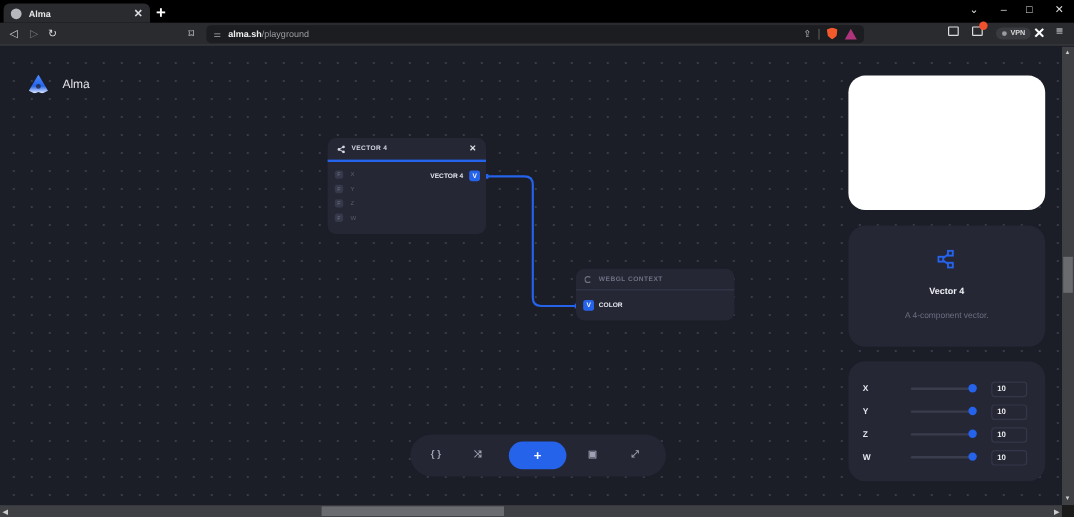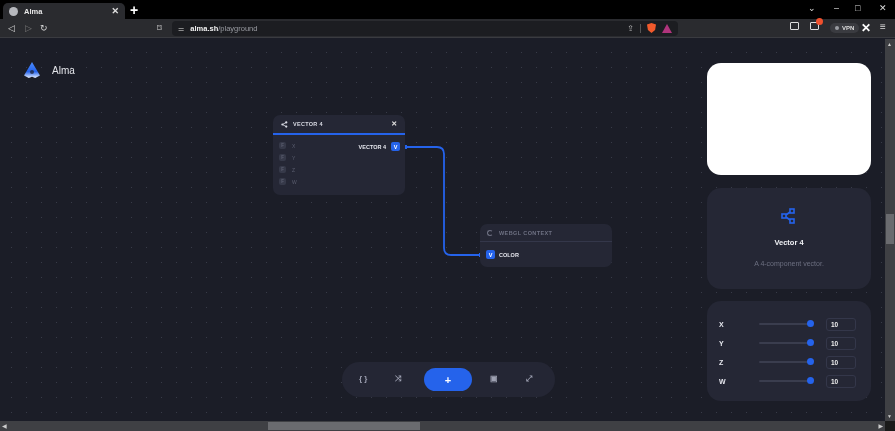--- a/index.html
+++ b/index.html
@@ -10,21 +10,21 @@
   .tab { position: absolute; left: 3px; top: 3px; width: 122px; height: 16px; background: #2a2b2f; border-radius: 5px 5px 0 0; display: flex; align-items: center; padding: 0 6px; }
   .tab .globe { width: 9px; height: 9px; border-radius: 50%; background: #b6b8bd; margin-right: 6px; }
   .tab .title { color: #e8e8e8; font-size: 7.5px; font-weight: bold; flex: 1; }
   .tab .close { color: #e0e0e0; font-size: 9px; font-weight: bold; line-height: 1; }
   .newtab { position: absolute; left: 130px; top: 3px; color: #fff; font-size: 14px; font-weight: bold; line-height: 14px; }
   .winctl { position: absolute; top: 2px; color: #ddd; font-size: 9px; line-height: 12px; }
 
   .navbar { position: absolute; left: 0; top: 19px; width: 895px; height: 19px; background: #2a2b2f; border-bottom: 1px solid #3a3b40; }
   .navbtn { position: absolute; top: 3px; color: #d8d8d8; font-size: 9px; line-height: 12px; }
   .navbtn.dim { color: #777; }
-  .urlbox { position: absolute; left: 172px; top: 2px; width: 506px; height: 15px; background: #1c1d21; border-radius: 4px; display: flex; align-items: center; padding-left: 6px; }
+  .urlbox { position: absolute; left: 172px; top: 2px; width: 548px; height: 15px; background: #1c1d21; border-radius: 4px; display: flex; align-items: center; padding-left: 6px; }
   .urlbox .tune { color: #aaa; font-size: 7px; margin-right: 6px; }
   .urlbox .host { color: #f2f2f2; font-size: 7.5px; font-weight: bold; }
   .urlbox .path { color: #9a9ca2; font-size: 7.5px; }
   .url-right { position: absolute; right: 6px; top: 2px; display: flex; align-items: center; gap: 6px; }
   .share-ic { color: #bbb; font-size: 8px; }
   .sep { width: 1px; height: 9px; background: #555; }
   .brave-shield { width: 9px; height: 10px; background: #f25a2c; clip-path: polygon(50% 0, 100% 15%, 90% 70%, 50% 100%, 10% 70%, 0 15%); }
   .brave-tri { width: 0; height: 0; border-left: 5px solid transparent; border-right: 5px solid transparent; border-bottom: 9px solid #b0347c; }
   .rightnav { position: absolute; top: 3px; display: flex; align-items: center; }
   .sidebar-ic { width: 9px; height: 8px; border: 1.5px solid #ddd; border-radius: 1px; }

